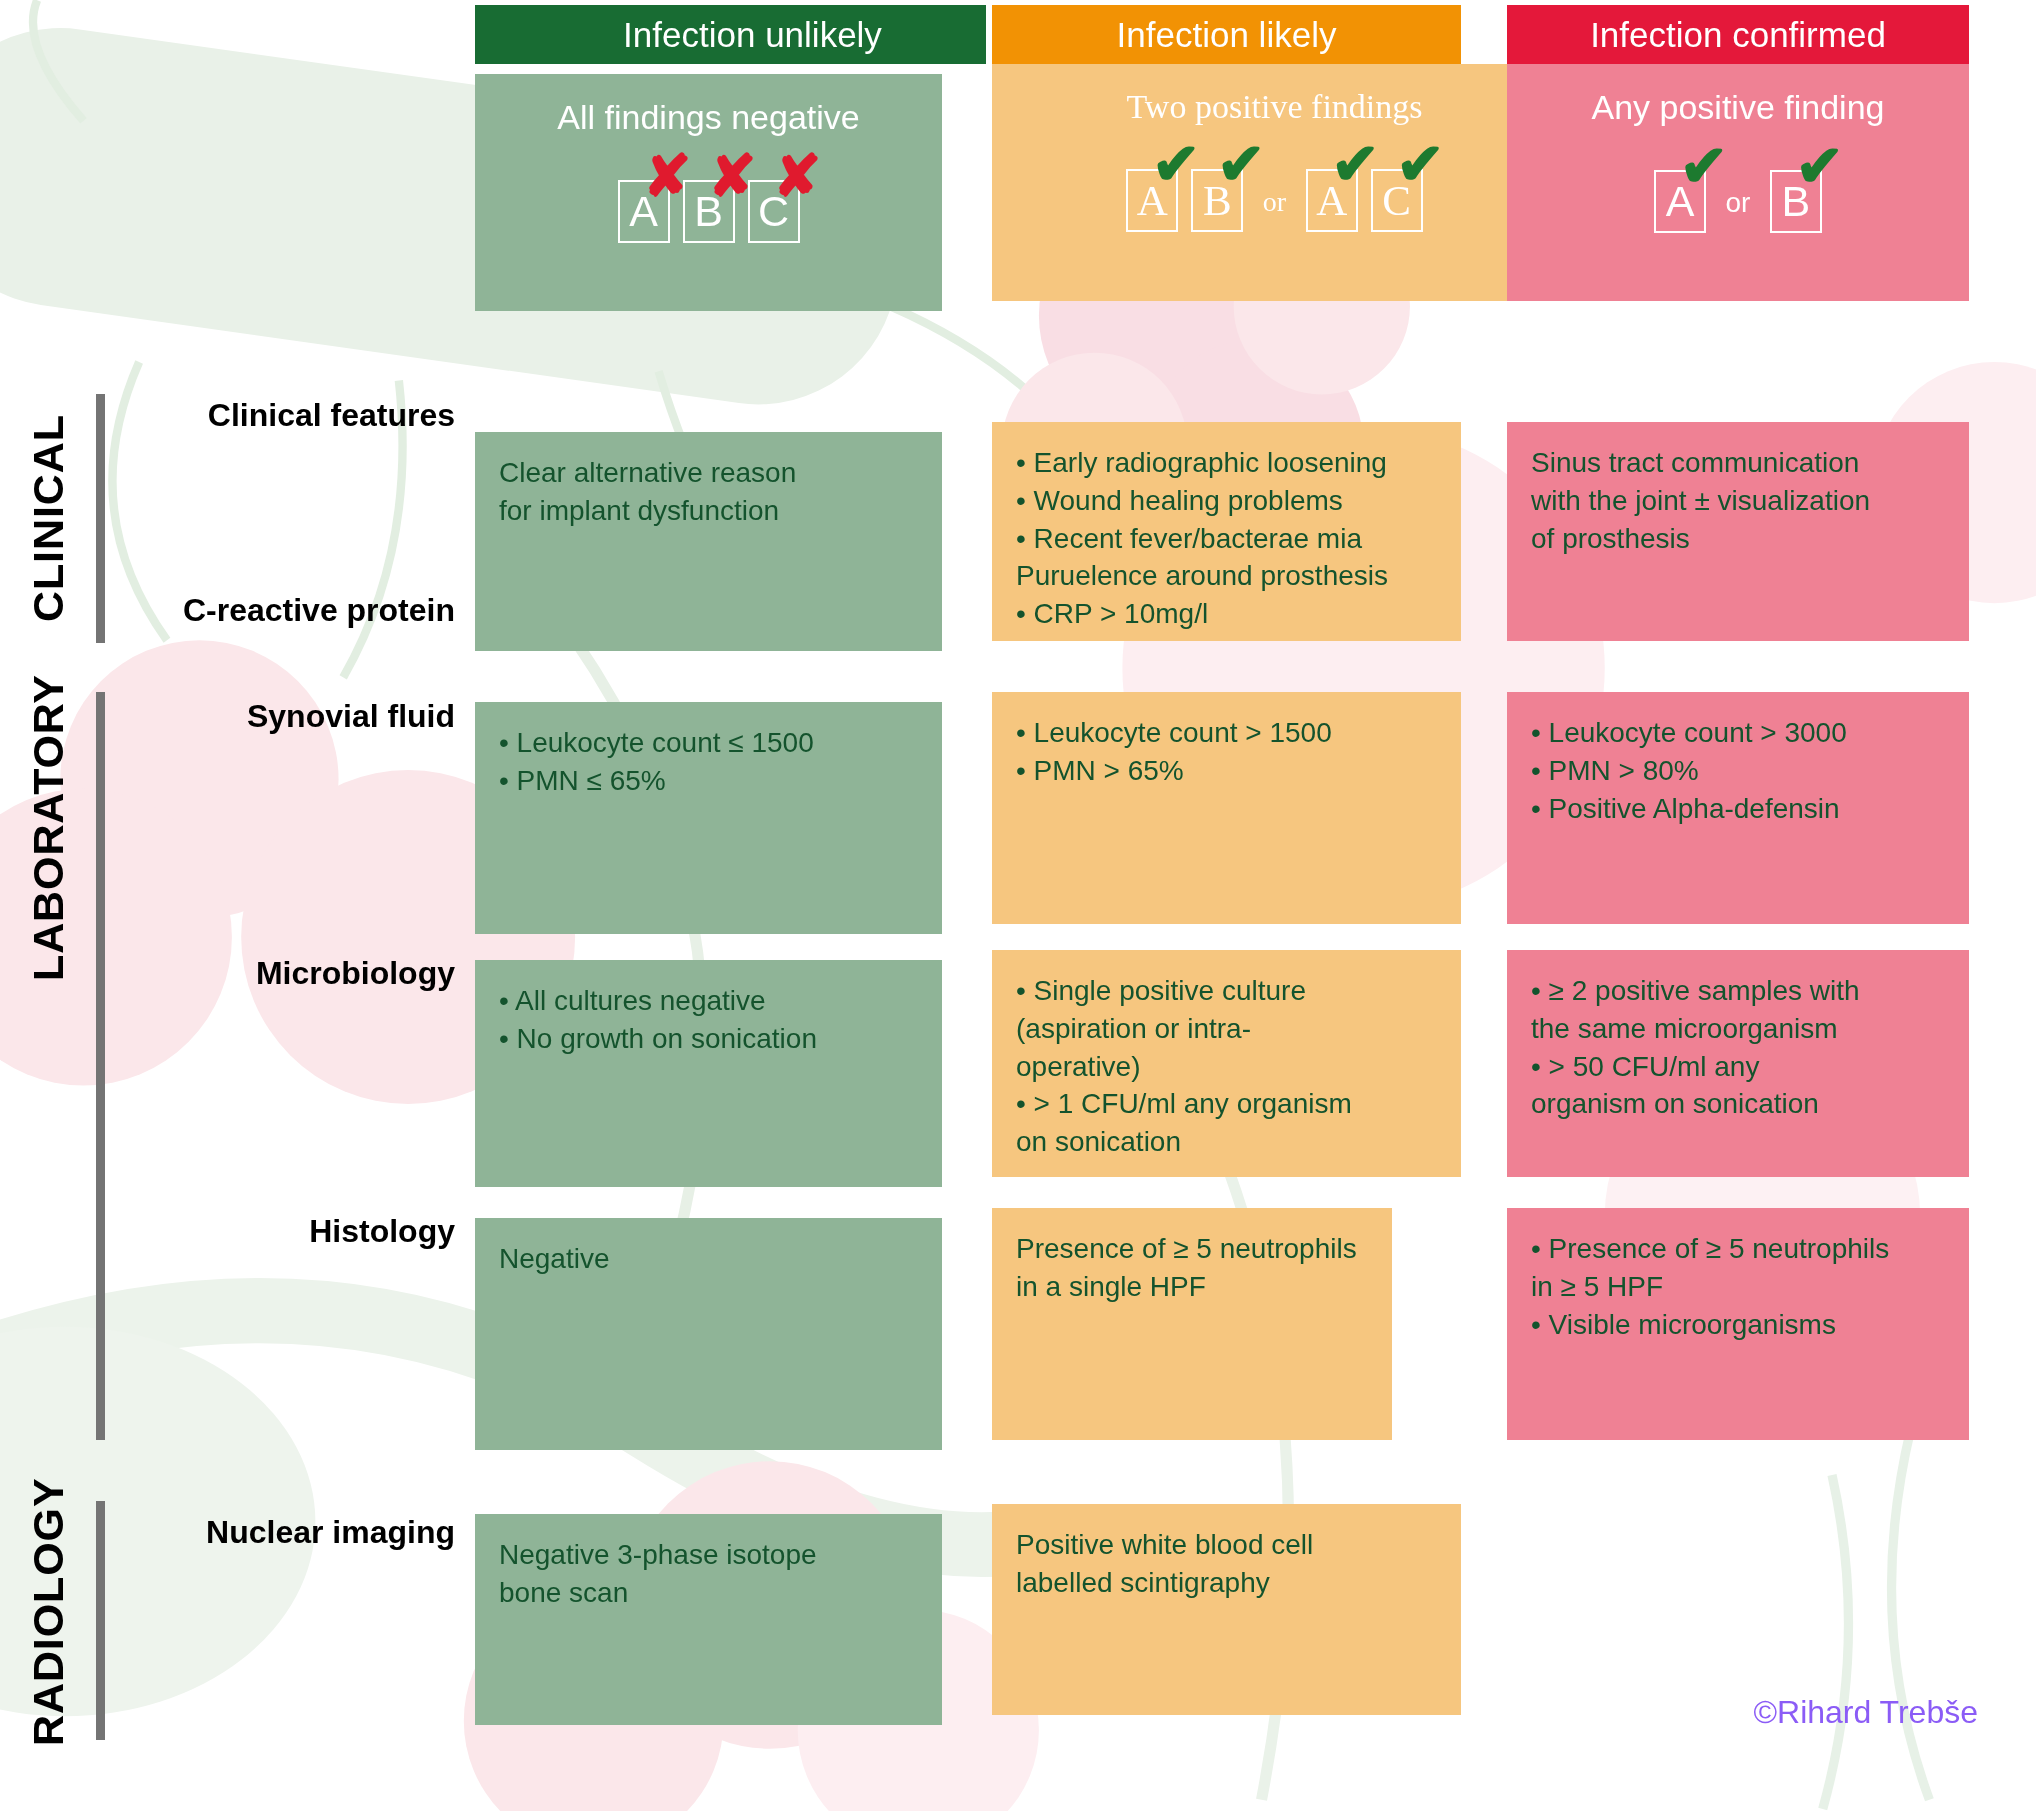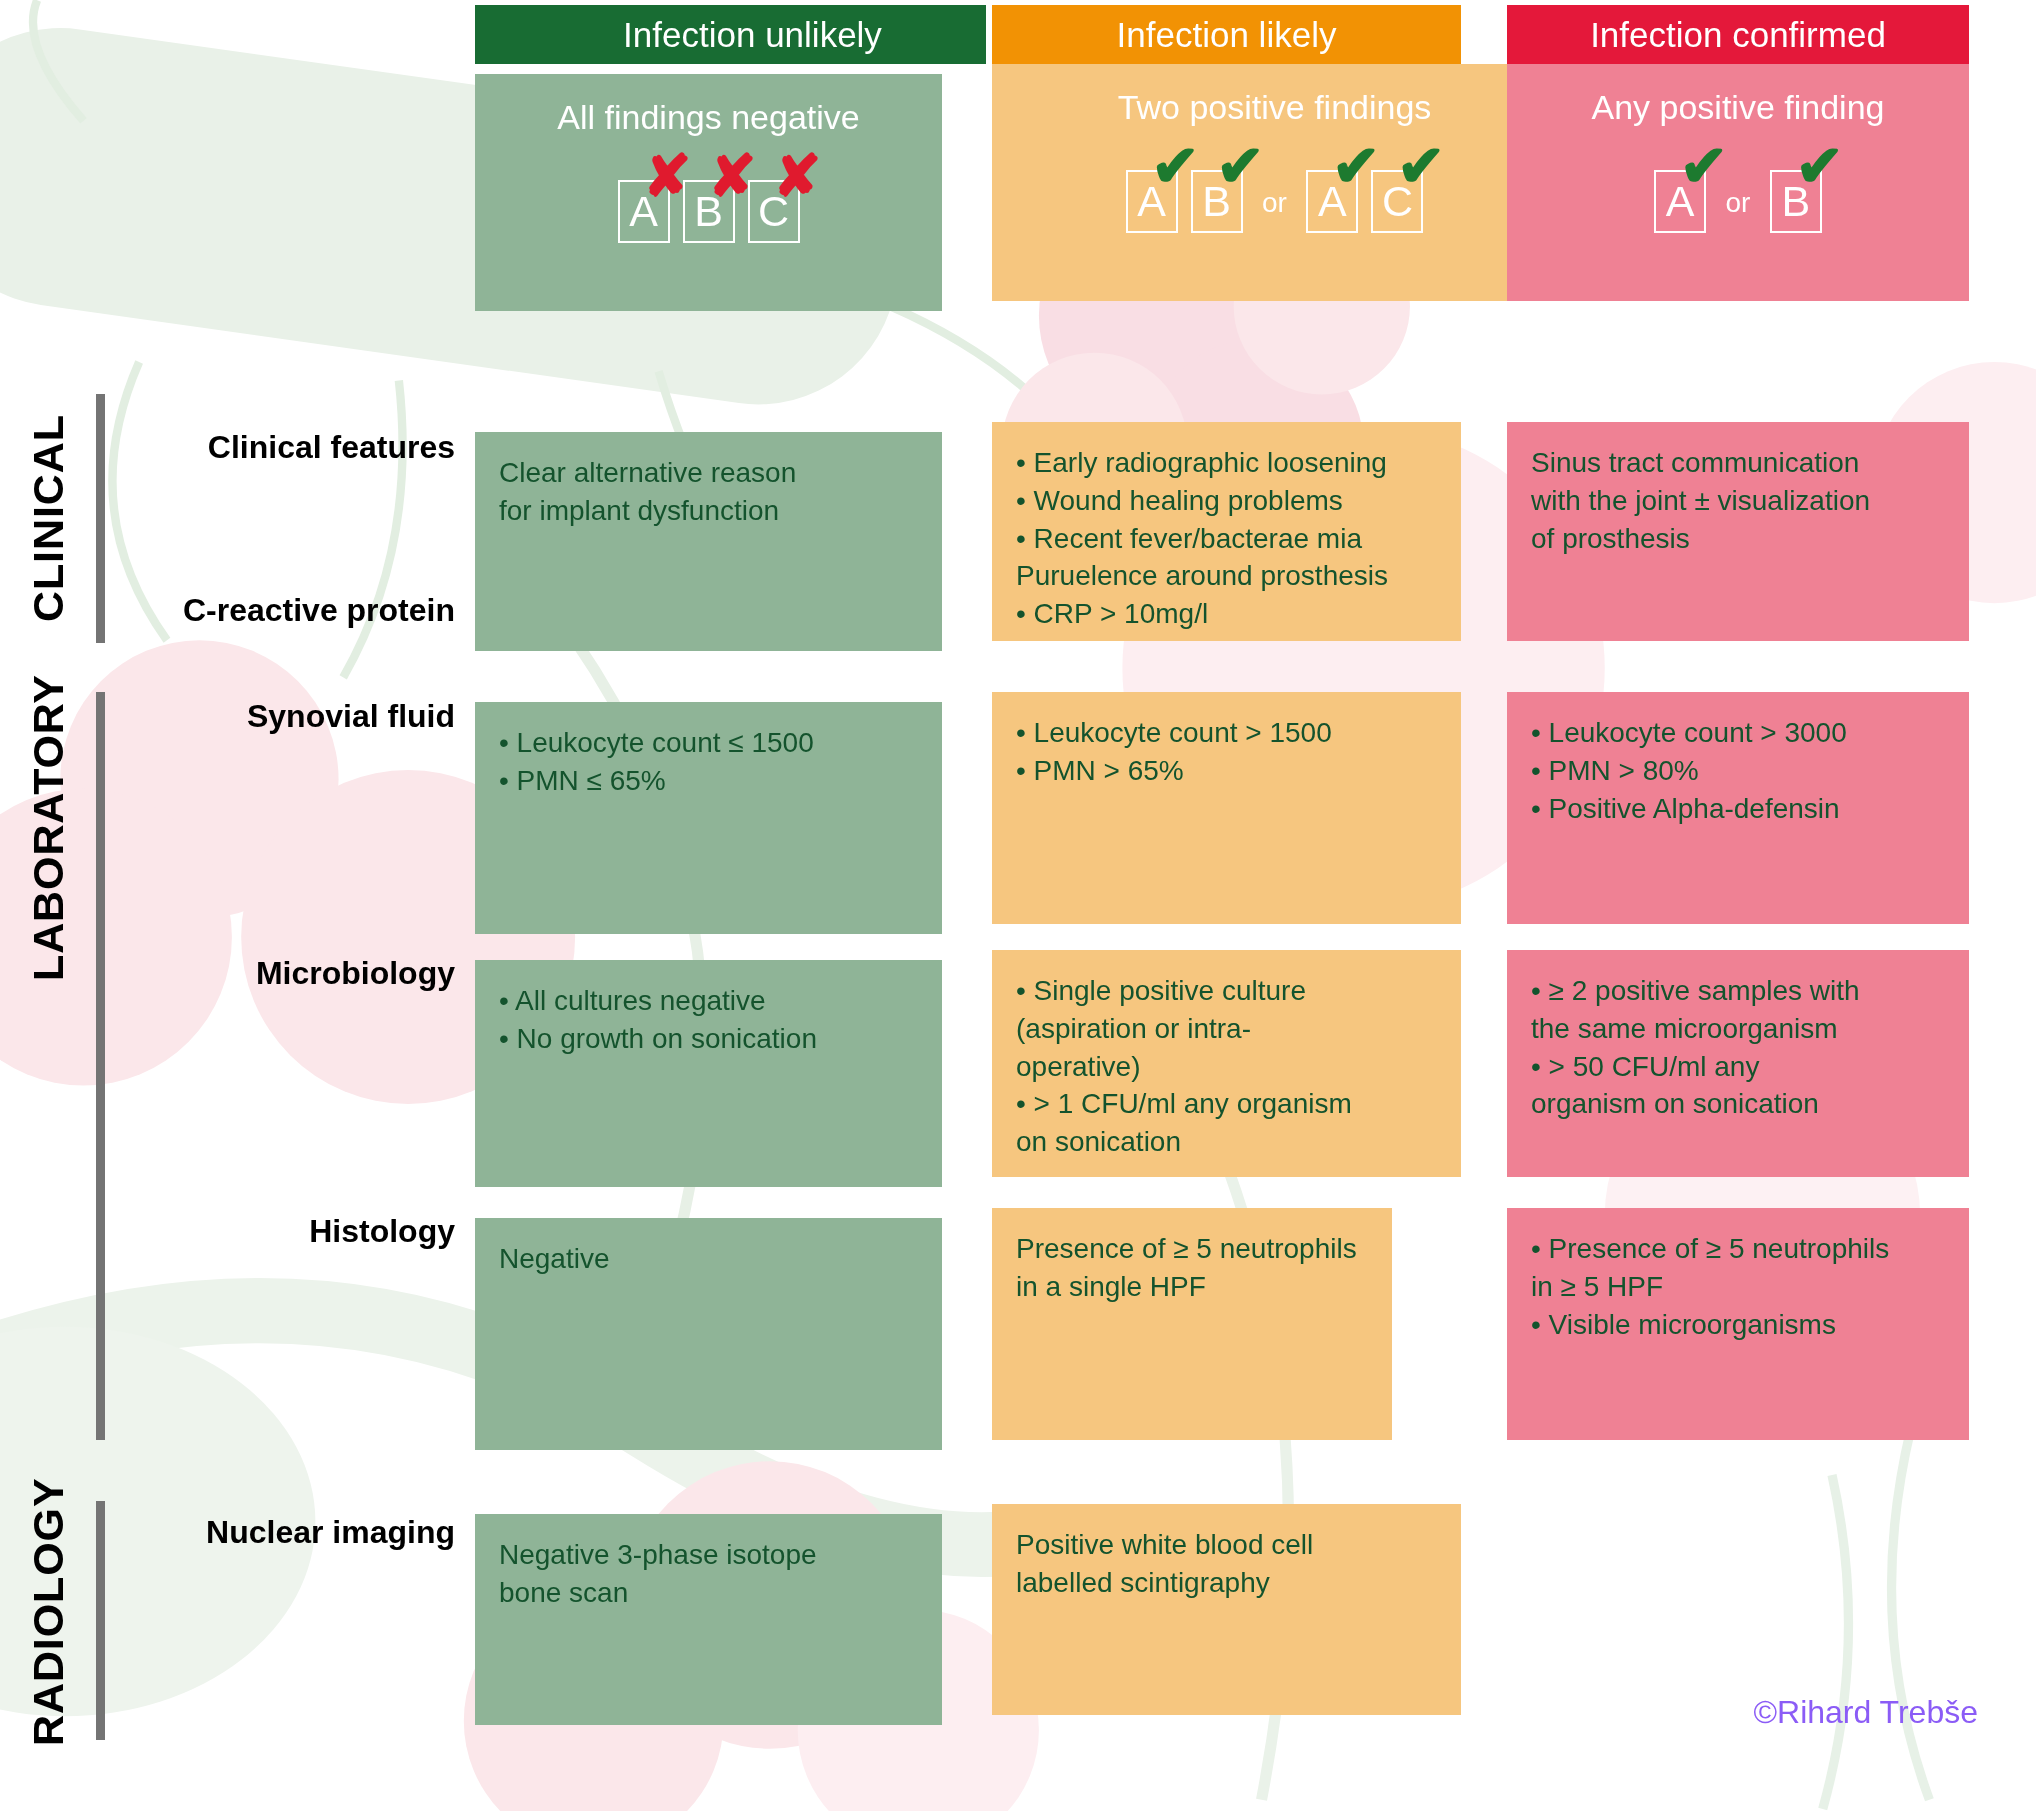--- a/index.html
+++ b/index.html
@@ -122,21 +122,21 @@
         <span class="mark cross">✘</span>
       </span>
       <span class="cbox">
         <span>C</span>
         <span class="mark cross">✘</span>
       </span>
     </div>
   </div>
 
   <div class="band-title bg-orangedark" style="left:992px;width:469px;top:4.6px;">Infection likely</div>
-  <div class="band-sub bg-orange" style="left:992px;width:565px;top:64px;">
+  <div class="band-sub bg-orange" style="left:992px;width:565px;top:64px;font-family:Liberation Serif, serif;">
     <div class="sub-caption">Two positive findings</div>
     <div class="checkrow">
       <span class="cgroup">
         <span class="cbox">
           <span>A</span>
           <span class="mark check">✔</span>
         </span>
         <span class="cbox">
           <span>B</span>
           <span class="mark check">✔</span>
@@ -174,21 +174,21 @@
 
   <div class="vbar" style="top:394px;height:249px;"></div>
   <div class="vlabel" style="top:394px;height:249px;">CLINICAL</div>
 
   <div class="vbar" style="top:692px;height:748px;"></div>
   <div class="vlabel" style="top:692px;height:289px;">LABORATORY</div>
 
   <div class="vbar" style="top:1501px;height:239px;"></div>
   <div class="vlabel" style="top:1490px;height:256px;">RADIOLOGY</div>
 
-  <div class="rlabel" style="top:397px;margin-top:32px;">Clinical features</div>
+  <div class="rlabel" style="top:397px;">Clinical features</div>
   <div class="rlabel" style="top:592px;">C-reactive protein</div>
   <div class="rlabel" style="top:698px;">Synovial fluid</div>
   <div class="rlabel" style="top:955px;">Microbiology</div>
   <div class="rlabel" style="top:1213px;">Histology</div>
   <div class="rlabel" style="top:1514px;">Nuclear imaging</div>
 
   <div class="cell bg-green" style="left:475px;width:467px;top:422px;height:219px;">Clear alternative reason
 for implant dysfunction</div>
   <div class="cell bg-orange" style="left:992px;width:469px;top:422px;height:219px;">• Early radiographic loosening
 • Wound healing problems

